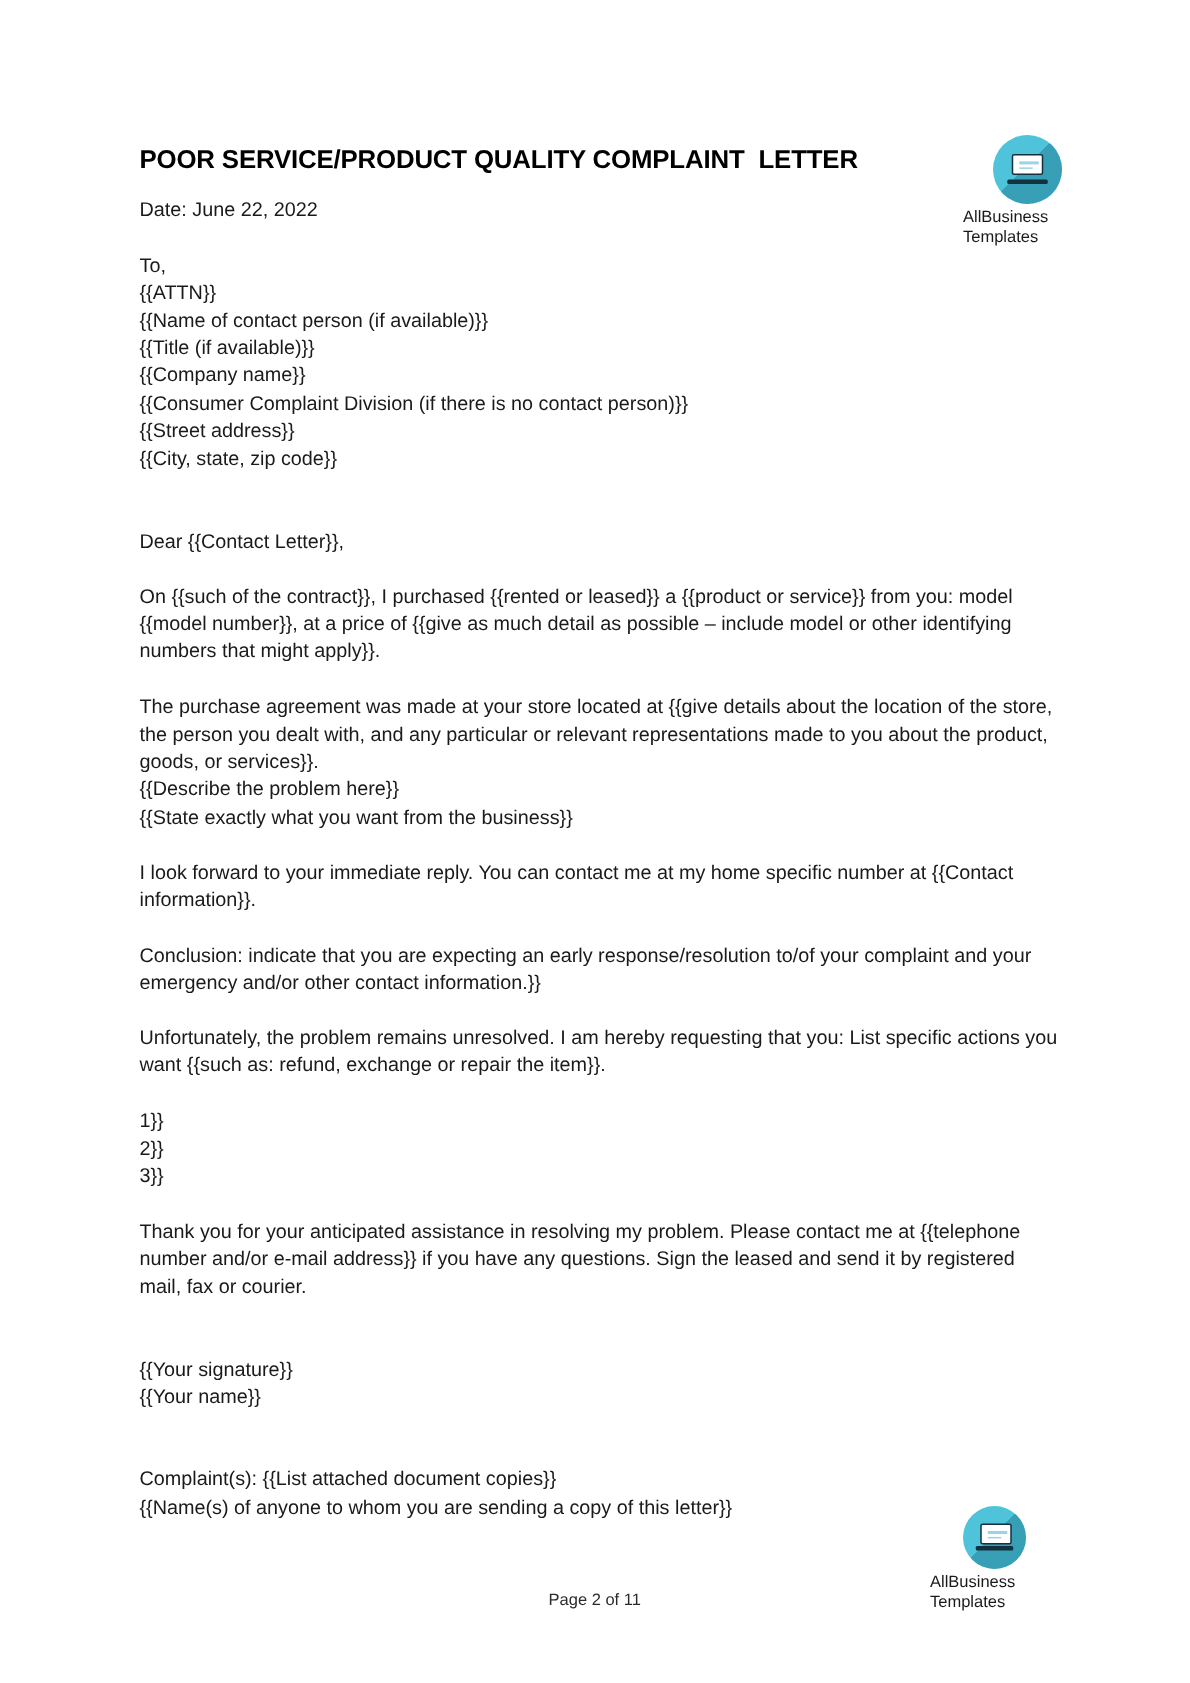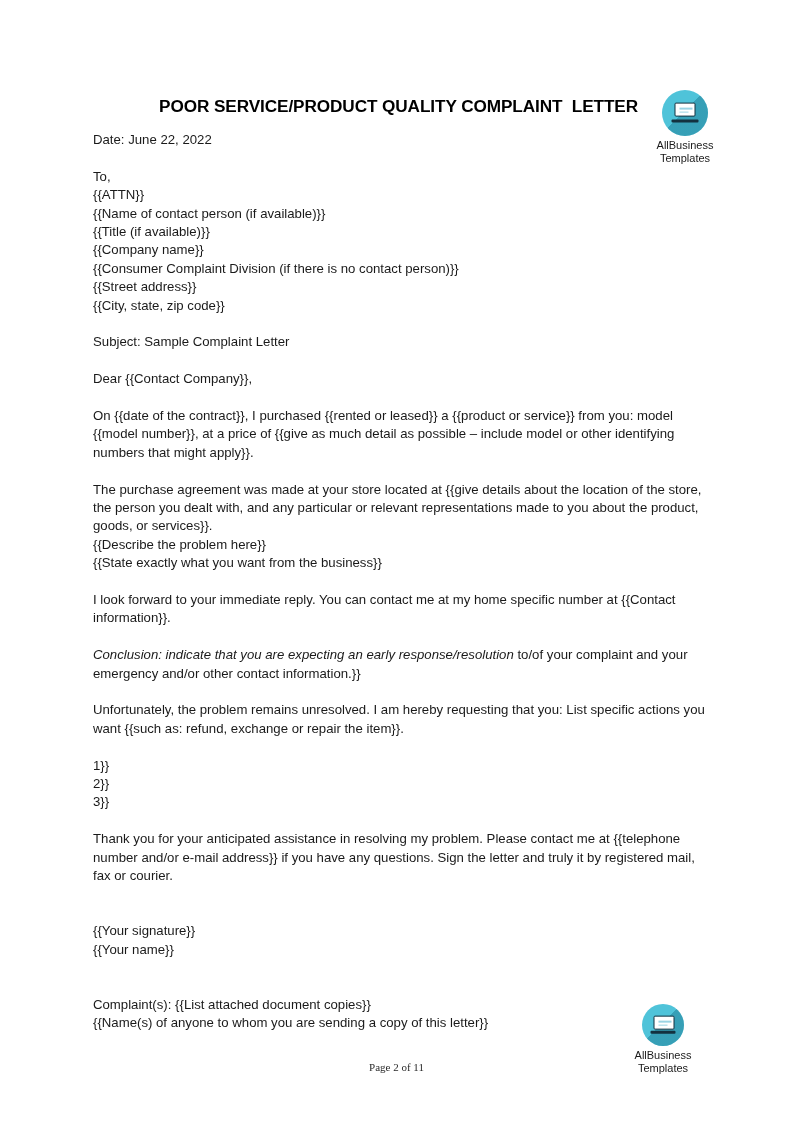--- a/index.html
+++ b/index.html
@@ -20,32 +20,31 @@
     overflow: hidden;
     box-sizing: border-box;
   }
 
   
   .doc-title {
     position: absolute;
     left: 93px;
     top: 96px;
     width: 545px;
-    text-align: right;
+    text-align: left;
     font-size: 17.2px;
     font-weight: bold;
     letter-spacing: -0.1px;
     white-space: pre;
     color: #000000;
   }
 
   
   .logo-block {
     position: absolute;
-    text-align: center;
     width: 86px;
   }
   .logo-top   { left: 642px; top: 90px; }
   .logo-bottom{ left: 620px; top: 1004px; }
 
   .logo-mark {
     position: relative;
     width: 46px;
     height: 46px;
     margin: 0 auto;
@@ -120,32 +119,32 @@
     font-size: 13.2px;
     line-height: 18.4px;
     color: #1a1a1a;
   }
   .para {
     margin: 0;
     white-space: pre-line;
   }
   .spacer { height: 18.4px; }
   .spacer-lg { height: 36.8px; }
-  .italic { font-style: italic; }
+  .italic { }
 
   
   .footer-pagenum {
     position: absolute;
     left: 0;
     top: 1061px;
     width: 793px;
     text-align: center;
     font-size: 11px;
     color: #2b2b2b;
-    font-family: Liberation Serif, serif;
+    font-family: Liberation Sans, sans-serif;
   }
 </style>
 </head>
 <body>
 
 <div class="page">
 
   <div class="doc-title">POOR SERVICE/PRODUCT QUALITY COMPLAINT  LETTER</div>
 
   <div class="logo-block logo-top">
@@ -171,27 +170,26 @@
     <p class="para">To,
 {{ATTN}}
 {{Name of contact person (if available)}}
 {{Title (if available)}}
 {{Company name}}
 {{Consumer Complaint Division (if there is no contact person)}}
 {{Street address}}
 {{City, state, zip code}}</p>
     <div class="spacer"></div>
 
-    <p class="para">Subject: Sample Complaint Letter</p>
-    <div class="spacer"></div>
-
-    <p class="para">Dear {{Contact Company}},</p>
-    <div class="spacer"></div>
-
-    <p class="para">On {{date of the contract}}, I purchased {{rented or leased}} a {{product or service}} from you: model {{model number}}, at a price of {{give as much detail as possible – include model or other identifying numbers that might apply}}.</p>
+    <div class="spacer"></div>
+
+    <p class="para">Dear {{Contact Letter}},</p>
+    <div class="spacer"></div>
+
+    <p class="para">On {{such of the contract}}, I purchased {{rented or leased}} a {{product or service}} from you: model {{model number}}, at a price of {{give as much detail as possible – include model or other identifying numbers that might apply}}.</p>
     <div class="spacer"></div>
 
     <p class="para">The purchase agreement was made at your store located at {{give details about the location of the store, the person you dealt with, and any particular or relevant representations made to you about the product,  goods, or services}}.
 {{Describe the problem here}}
 {{State exactly what you want from the business}}</p>
     <div class="spacer"></div>
 
     <p class="para">I look forward to your immediate reply. You can contact me at my home specific number at {{Contact information}}.</p>
     <div class="spacer"></div>
 
@@ -199,21 +197,21 @@
     <div class="spacer"></div>
 
     <p class="para">Unfortunately, the problem remains unresolved.  I am hereby requesting that you: List specific actions you want {{such as: refund, exchange or repair the item}}.</p>
     <div class="spacer"></div>
 
     <p class="para">1}}
 2}}
 3}}</p>
     <div class="spacer"></div>
 
-    <p class="para">Thank you for your anticipated assistance in resolving my problem.  Please contact me at {{telephone number and/or e-mail address}} if you have any questions. Sign the letter and truly it by registered mail, fax or courier.</p>
+    <p class="para">Thank you for your anticipated assistance in resolving my problem.  Please contact me at {{telephone number and/or e-mail address}} if you have any questions. Sign the leased and send it by registered mail, fax or courier.</p>
     <div class="spacer"></div>
 
     <div class="spacer"></div>
 
     <p class="para">{{Your signature}}
 {{Your name}}</p>
     <div class="spacer-lg"></div>
 
     <p class="para">Complaint(s): {{List attached document copies}}
 {{Name(s) of anyone to whom you are sending a copy of this letter}}</p>

